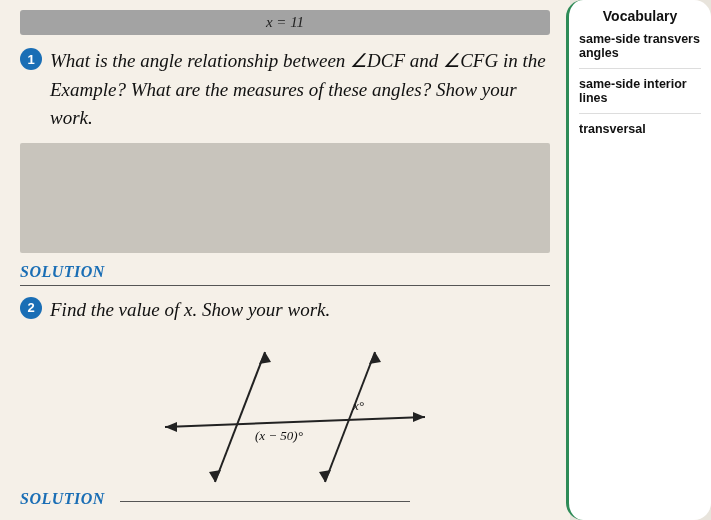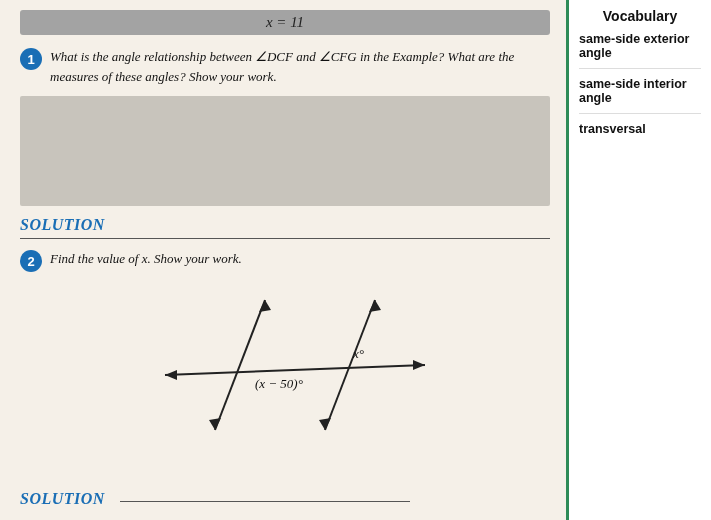--- a/index.html
+++ b/index.html
@@ -52,21 +52,21 @@
       font-weight: bold;
       flex-shrink: 0;
       margin-right: 8px;
       margin-top: 1px;
       font-style: normal;
       font-family: Arial, sans-serif;
     }
 
     .question-text {
       font-style: italic;
-      font-size: 13px;
+      font-size: 19px;
       color: #111;
       line-height: 1.5;
     }
 
     .gray-area {
       background: #c8c4bc;
       height: 110px;
       margin: 10px 0;
       border-radius: 2px;
     }
@@ -109,20 +109,21 @@
     .vocab-sidebar {
       position: absolute;
       right: 0;
       top: 0;
       width: 145px;
       height: 520px;
       background: white;
       border-left: 3px solid #2e8b57;
       padding: 8px 10px;
       overflow: hidden;
+      border-radius: 17px;
     }
 
     .vocab-title {
       font-size: 14px;
       font-weight: bold;
       color: #111;
       text-align: center;
       margin-bottom: 8px;
       font-style: normal;
       font-family: Arial, sans-serif;
@@ -202,22 +203,22 @@
   </div>
 
   <div class="solution-label" style="position:absolute; bottom:8px; left:20px;">SOLUTION</div>
   <div style="position:absolute; bottom:18px; left:120px; right:160px; border-top: 1.5px solid #555;"></div>
 
 </div>
 
 <div class="vocab-sidebar">
   <div class="vocab-title">Vocabulary</div>
 
-  <div class="vocab-term">same-side exterior angle</div>
+  <div class="vocab-term">same-side transvers angles</div>
 
   <hr class="vocab-divider">
 
-  <div class="vocab-term">same-side interior angle</div>
+  <div class="vocab-term">same-side interior lines</div>
 
   <hr class="vocab-divider">
 
   <div class="vocab-term">transversal</div>
 </div>
 
 </body></html>

